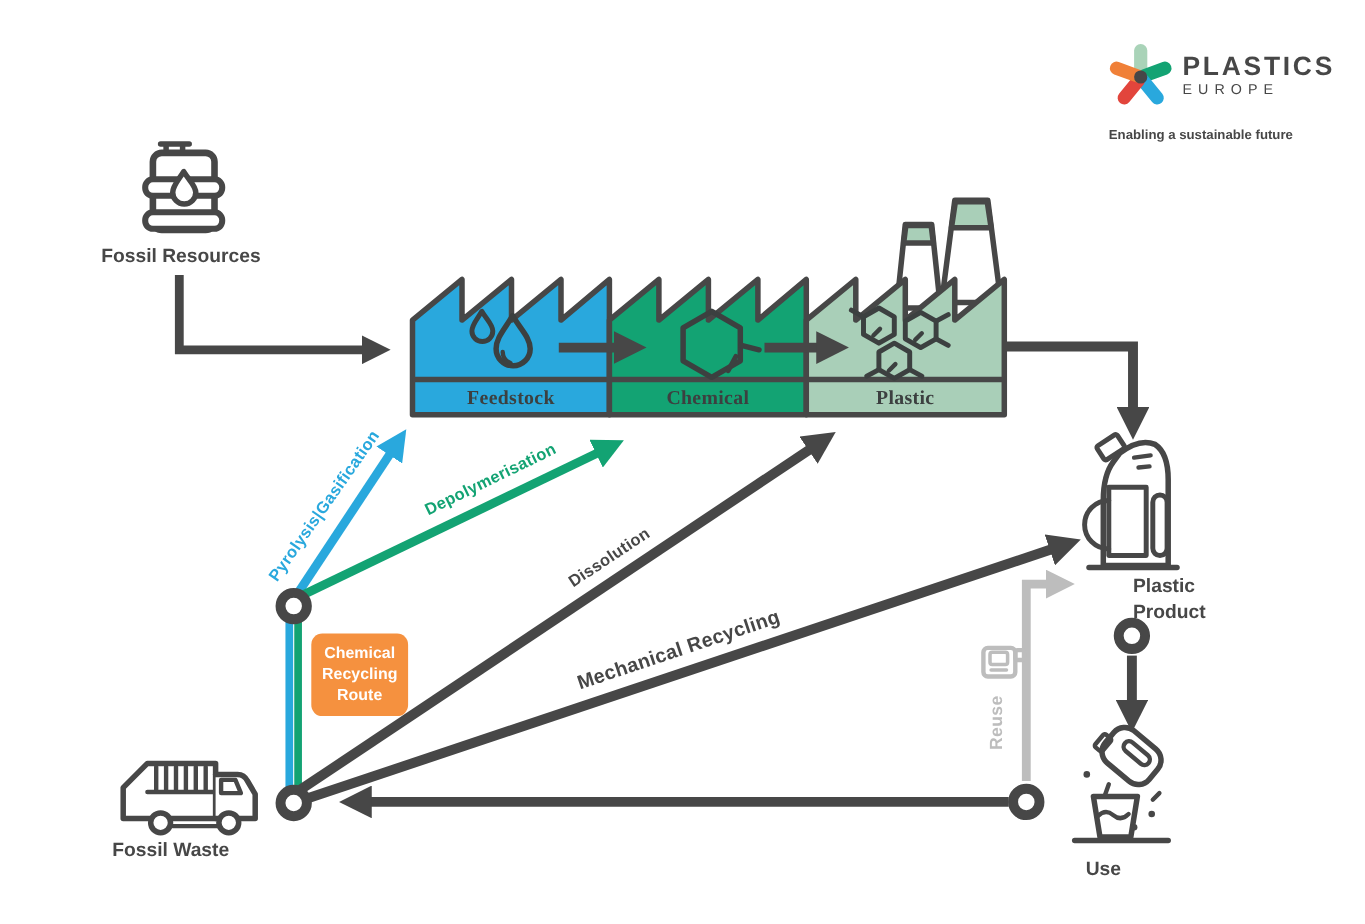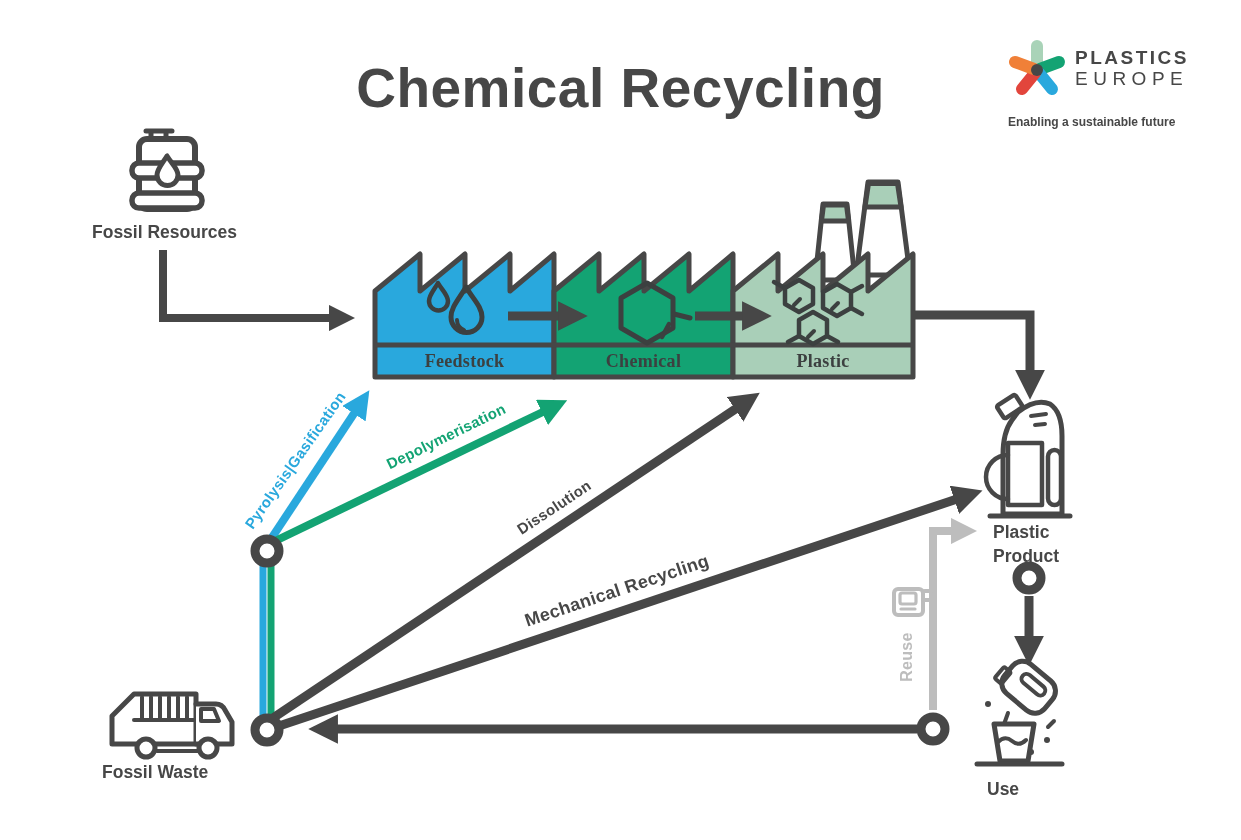--- a/index.html
+++ b/index.html
@@ -12,22 +12,22 @@
   .node-lbl{font-size:17.5px;font-weight:700;color:#474747;text-align:left;line-height:1.35;}
   .sect-lbl{font-size:18px;font-weight:700;color:#3c4040;text-align:center;letter-spacing:0.3px;font-family:Liberation Serif, serif;}
   .route-lbl{font-size:15px;font-weight:700;white-space:nowrap;letter-spacing:0.3px;
              transform-origin:center center;}
   .blue-t{color:#29a8dd;}
   .green-t{color:#13a373;}
   .dark-t{color:#474747;}
   .gray-t{color:#bdbdbd;}
   .badge{background:#f5913f;color:#ffffff;border-radius:10px;width:88px;box-sizing:border-box;
          padding:9px 4px;font-size:14.5px;font-weight:700;text-align:center;line-height:1.3;}
-  .logo-brand1{font-size:19px;font-weight:800;color:#474747;letter-spacing:2.5px;line-height:1.05;}
-  .logo-brand2{font-size:19px;font-weight:500;color:#474747;letter-spacing:5.5px;line-height:1.2;}
+  .logo-brand1{font-size:24px;font-weight:800;color:#474747;letter-spacing:2.5px;line-height:1.05;}
+  .logo-brand2{font-size:13px;font-weight:500;color:#474747;letter-spacing:5.5px;line-height:1.2;}
   .logo-tag{font-size:12px;font-weight:600;color:#474747;white-space:nowrap;margin-top:25px;}
 </style>
 </head>
 <body>
 
 <div class="canvas">
 
   <svg class="abs" style="left:0;top:0" width="1241" height="840" viewBox="0 0 1241 840">
     <defs>
       <marker id="mDark" viewBox="0 0 10 10" refX="2" refY="5" markerWidth="3.3" markerHeight="3.3" orient="auto">
@@ -169,37 +169,37 @@
     <g transform="translate(1037,70)" stroke-linecap="round">
       <line x1="0" y1="-4" x2="0" y2="-24" stroke="#a9d3b8" stroke-width="12"></line>
       <line x1="3" y1="-1" x2="22" y2="-8" stroke="#13a373" stroke-width="12"></line>
       <line x1="2" y1="3" x2="15" y2="19" stroke="#29a8dd" stroke-width="12"></line>
       <line x1="-2" y1="3" x2="-15" y2="19" stroke="#e2453c" stroke-width="12"></line>
       <line x1="-3" y1="-1" x2="-22" y2="-8" stroke="#f08038" stroke-width="12"></line>
       <circle cx="0" cy="0" r="6" fill="#474747"></circle>
     </g>
   </svg>
 
-  <div class="abs title">Chemical Recycling</div>
 
   <div class="abs" style="left:1075px;top:48px">
     <div class="logo-brand1">PLASTICS</div>
     <div class="logo-brand2">EUROPE</div>
   </div>
   <div class="abs logo-tag" style="left:1008px;top:90px">Enabling a sustainable future</div>
 
   <div class="abs node-lbl" style="left:92px;top:221px;width:150px">Fossil Resources</div>
   <div class="abs node-lbl" style="left:102px;top:761px;width:140px">Fossil Waste</div>
-  <div class="abs node-lbl" style="left:993px;top:521px;width:86px">Plastic Product</div>
+  <div class="abs node-lbl" style="left:1030px;top:521px;width:86px">Plastic Product</div>
   <div class="abs node-lbl" style="left:987px;top:778px;width:70px">Use</div>
 
   <div class="abs sect-lbl" style="left:375px;top:351px;width:179px">Feedstock</div>
   <div class="abs sect-lbl" style="left:554px;top:351px;width:179px">Chemical</div>
   <div class="abs sect-lbl" style="left:733px;top:351px;width:180px">Plastic</div>
 
   <div class="abs route-lbl blue-t" style="left:295px;top:460px;transform:translate(-50%,-50%) rotate(-55deg)">Pyrolysis|Gasification</div>
   <div class="abs route-lbl green-t" style="left:446px;top:436px;transform:translate(-50%,-50%) rotate(-26deg)">Depolymerisation</div>
   <div class="abs route-lbl dark-t" style="left:554px;top:507px;transform:translate(-50%,-50%) rotate(-33.5deg)">Dissolution</div>
   <div class="abs route-lbl dark-t" style="left:617px;top:591px;font-size:18px;transform:translate(-50%,-50%) rotate(-18.5deg)">Mechanical Recycling</div>
   <div class="abs route-lbl gray-t" style="left:907px;top:657px;font-size:16px;transform:translate(-50%,-50%) rotate(-90deg)">Reuse</div>
 
+  <div class="abs badge" style="left:283px;top:576px">Chemical Recycling Route</div>
 
 </div>
 
 </body></html>

